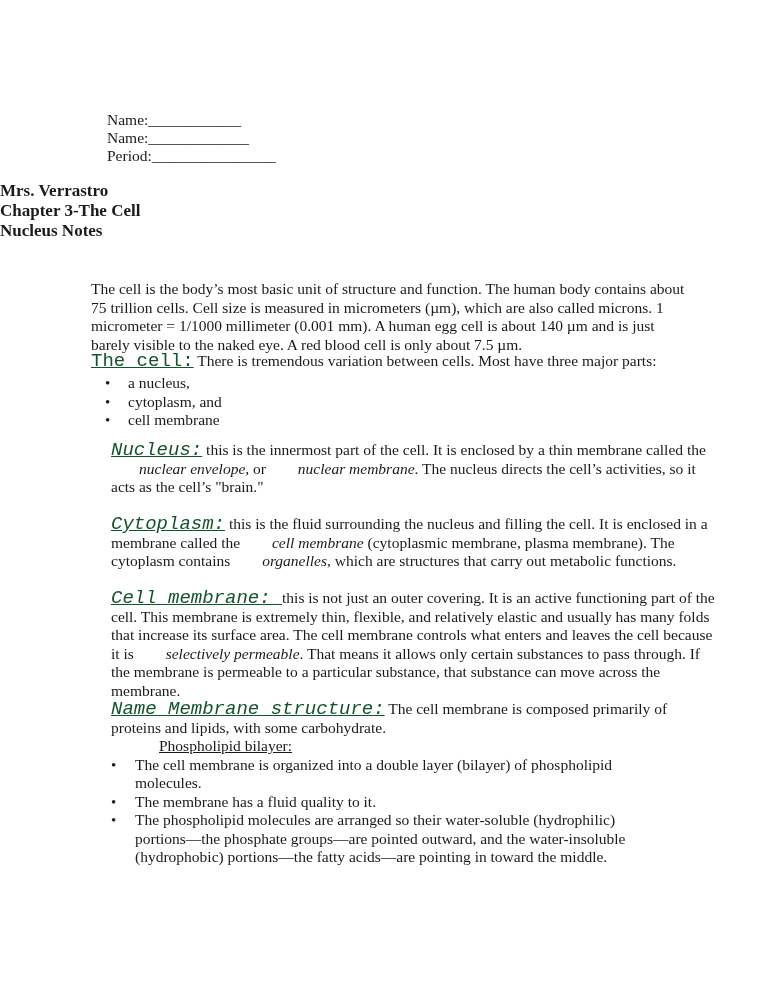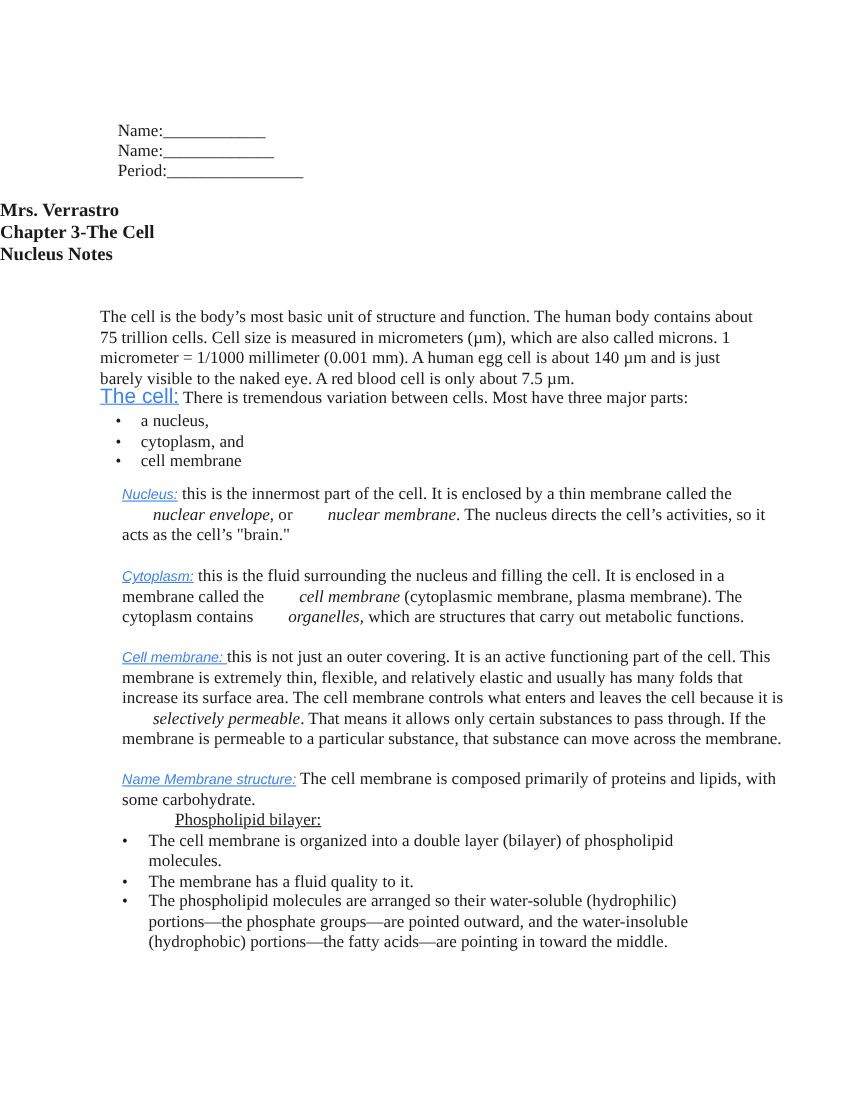--- a/index.html
+++ b/index.html
@@ -7,23 +7,23 @@
       width: 768px; height: 994px; position: relative; overflow: hidden;
       font-family: "Liberation Serif", serif; color: #1a1a1a;
       font-size: 15.5px; line-height: 18.5px;
     }
     .page { position: absolute; left: 0; top: 0; width: 768px; height: 994px; }
     .abs { position: absolute; }
     .fields { left: 91px; top: 111px; }
     .fields div { height: 18px; line-height: 18px; margin-left: 16px; }
     .title-block { left: 0; width: 669px; top: 181px; text-align: left; font-weight: bold; font-size: 17px; line-height: 20px; }
     .intro { left: 91px; top: 266px; width: 600px; margin-top: 14px; }
-    .sans-head { font-family: Liberation Sans, sans-serif; color: #3b82f6; text-decoration: underline; }
+    .sans-head { font-family: Liberation Mono, monospace; color: #14532d; text-decoration: underline; }
     .big-head { font-size: 19px; }
-    .ital-head { font-style: italic; font-size: 13px; }
+    .ital-head { font-style: italic; font-size: 19px; }
     .cell-sec { left: 91px; top: 352px; width: 640px; }
     ul.bul { margin: 0; padding: 0; list-style: none; }
     ul.bul li { position: relative; padding-left: 23px; }
     ul.bul li::before { content: "\2022"; position: absolute; left: 0; top: 0; font-size: 15px; }
     .parts { left: 105px; top: 374px; }
     .para { left: 111px; width: 605px; }
     .nucleus { top: 441px; }
     .cytoplasm { top: 515px; }
     .membrane { top: 589px; }
     .structure { top: 700px; }

